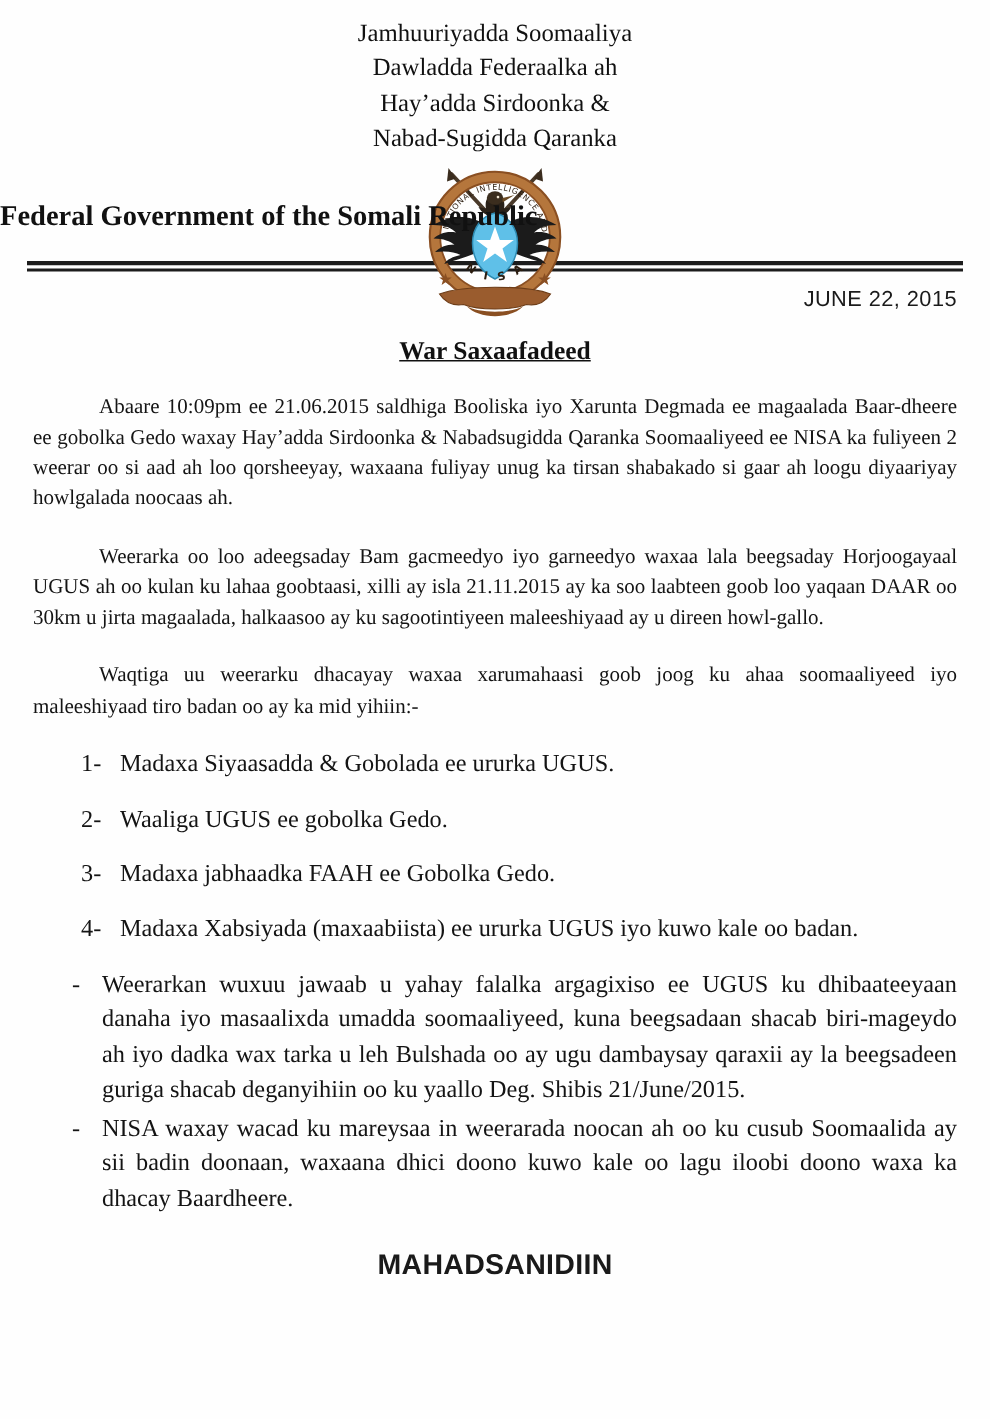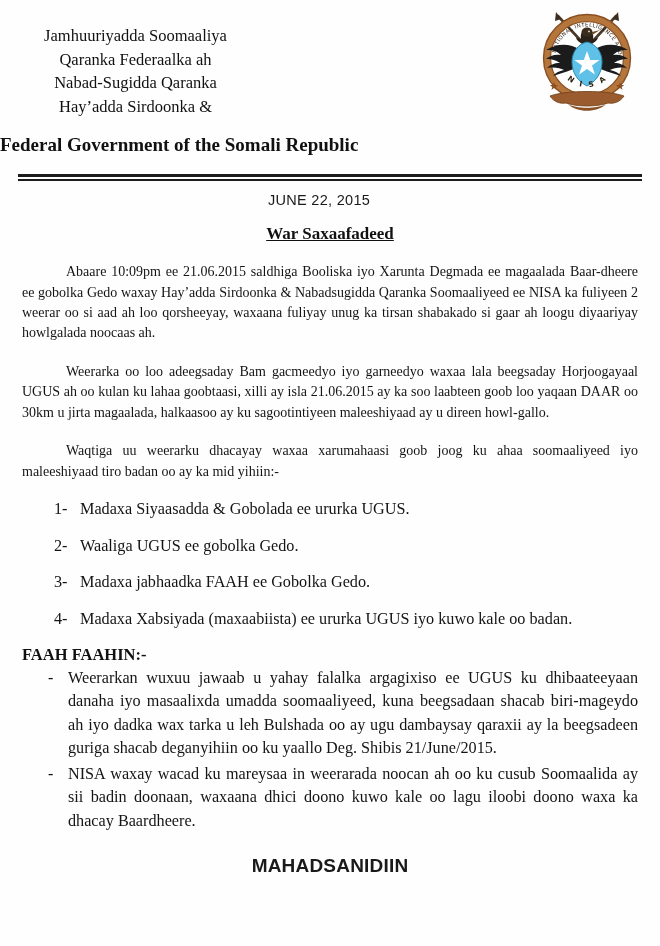--- a/index.html
+++ b/index.html
@@ -20,21 +20,22 @@
     width: 660px;
     height: 946px;
     background: #fefefe;
     padding: 0;
     box-sizing: border-box;
   }
 
   
   .letterhead {
     display: flex;
-    align-items: flex-end;
+    flex-direction: column;
+    align-items: center;
     justify-content: space-between;
     padding: 8px 8px 0 8px;
     height: 118px;
     box-sizing: border-box;
   }
   .lh-left {
     width: 255px;
     text-align: center;
     font-family: "Liberation Serif", serif;
     font-size: 16.5px;
@@ -86,21 +87,21 @@
     height: 2px;
     background: #fefefe;
   }
   .rule-thin {
     height: 2px;
     background: #1c1c1c;
   }
 
   
   .date-line {
-    text-align: center;
+    text-align: right;
     font-family: "Liberation Sans", sans-serif;
     font-size: 14.5px;
     letter-spacing: 0.3px;
     color: #1a1a1a;
     margin: 11px 22px 0 0;
   }
 
   
   .doc-title {
     text-align: center;
@@ -185,23 +186,23 @@
 </style>
 </head>
 <body>
 
 <div class="page">
 
   <div class="letterhead">
 
     <div class="lh-left">
       <div>Jamhuuriyadda Soomaaliya</div>
-      <div>Qaranka Federaalka ah</div>
+      <div>Dawladda Federaalka ah</div>
+      <div>Hay’adda Sirdoonka &amp;</div>
       <div>Nabad-Sugidda Qaranka</div>
-      <div>Hay’adda Sirdoonka &amp;</div>
     </div>
 
     <div class="lh-center">
       <svg width="118" height="112" viewBox="0 0 118 112">
 
         <g stroke="#4a3a2a" stroke-width="2.6" stroke-linecap="round">
           <line x1="30" y1="10" x2="78" y2="62"></line>
           <line x1="88" y1="10" x2="40" y2="62"></line>
         </g>
         <path d="M28 6 L33 13 L27 15 Z" fill="#3a2c1e"></path>
@@ -263,21 +264,21 @@
     <div class="rule-thin"></div>
   </div>
 
   <div class="date-line">JUNE 22, 2015</div>
 
   <div class="doc-title">War Saxaafadeed</div>
 
   <div class="body-area">
 
     <p class="para">Abaare 10:09pm ee 21.06.2015 saldhiga Booliska iyo Xarunta Degmada ee magaalada Baar-dheere ee gobolka Gedo waxay Hay’adda   Sirdoonka &amp; Nabadsugidda Qaranka Soomaaliyeed ee NISA ka fuliyeen 2 weerar oo si aad ah loo qorsheeyay, waxaana fuliyay  unug ka tirsan shabakado si gaar ah loogu diyaariyay howlgalada noocaas ah.</p>
-    <p class="para">Weerarka oo loo adeegsaday Bam gacmeedyo iyo garneedyo waxaa lala beegsaday Horjoogayaal UGUS ah oo kulan ku lahaa goobtaasi, xilli ay isla 21.06.2015 ay ka soo laabteen goob loo yaqaan DAAR oo 30km u jirta magaalada, halkaasoo ay ku  sagootintiyeen  maleeshiyaad ay u direen howl-gallo.</p>
+    <p class="para">Weerarka oo loo adeegsaday Bam gacmeedyo iyo garneedyo waxaa lala beegsaday Horjoogayaal UGUS ah oo kulan ku lahaa goobtaasi, xilli ay isla 21.11.2015 ay ka soo laabteen goob loo yaqaan DAAR oo 30km u jirta magaalada, halkaasoo ay ku  sagootintiyeen  maleeshiyaad ay u direen howl-gallo.</p>
     <p class="para">Waqtiga uu weerarku dhacayay waxaa xarumahaasi goob joog ku ahaa soomaaliyeed iyo maleeshiyaad tiro badan oo ay ka mid yihiin:-</p>
 
     <ol class="numlist">
       <li>
         <span class="num">1-</span>
         <span class="txt">Madaxa Siyaasadda &amp; Gobolada ee ururka UGUS.</span>
       </li>
       <li>
         <span class="num">2-</span>
         <span class="txt">Waaliga UGUS ee gobolka Gedo.</span>
@@ -285,21 +286,20 @@
       <li>
         <span class="num">3-</span>
         <span class="txt">Madaxa jabhaadka FAAH ee Gobolka Gedo.</span>
       </li>
       <li>
         <span class="num">4-</span>
         <span class="txt">Madaxa Xabsiyada (maxaabiista)  ee ururka UGUS iyo kuwo kale oo badan.</span>
       </li>
     </ol>
 
-    <div class="section-head">FAAH FAAHIN:-</div>
 
     <ul class="dashlist">
       <li>
         <span class="dash">-</span>
         <span class="txt">Weerarkan wuxuu jawaab u yahay falalka argagixiso ee UGUS ku dhibaateeyaan danaha iyo masaalixda    umadda soomaaliyeed, kuna beegsadaan shacab biri-mageydo ah iyo dadka wax tarka u leh Bulshada oo ay ugu dambaysay qaraxii ay la beegsadeen guriga shacab deganyihiin oo ku yaallo Deg. Shibis 21/June/2015.</span>
       </li>
       <li>
         <span class="dash">-</span>
         <span class="txt">NISA waxay wacad ku mareysaa in weerarada noocan ah oo ku cusub Soomaalida ay sii badin doonaan, waxaana dhici doono kuwo kale oo lagu iloobi doono waxa ka dhacay Baardheere.</span>
       </li>

